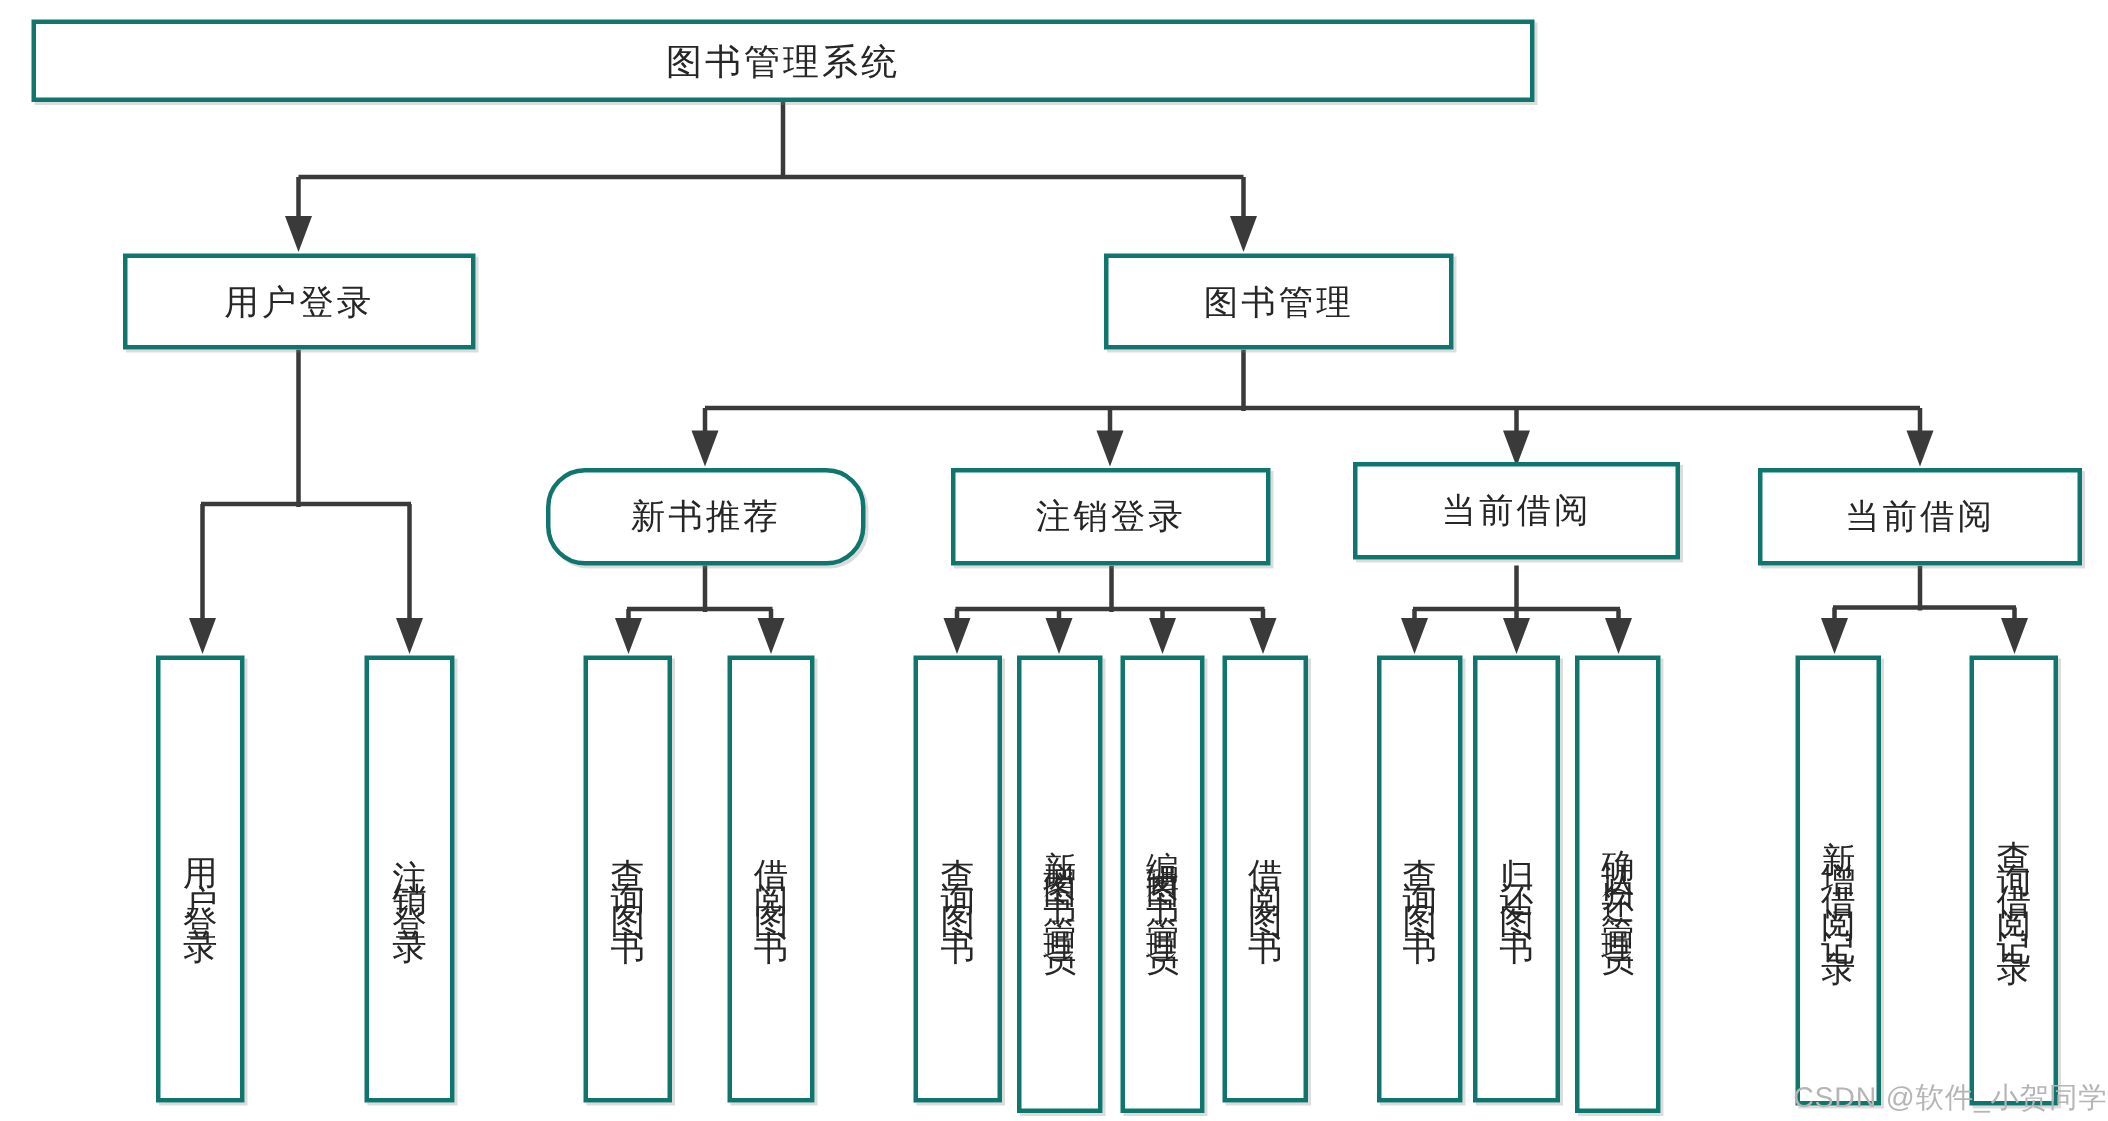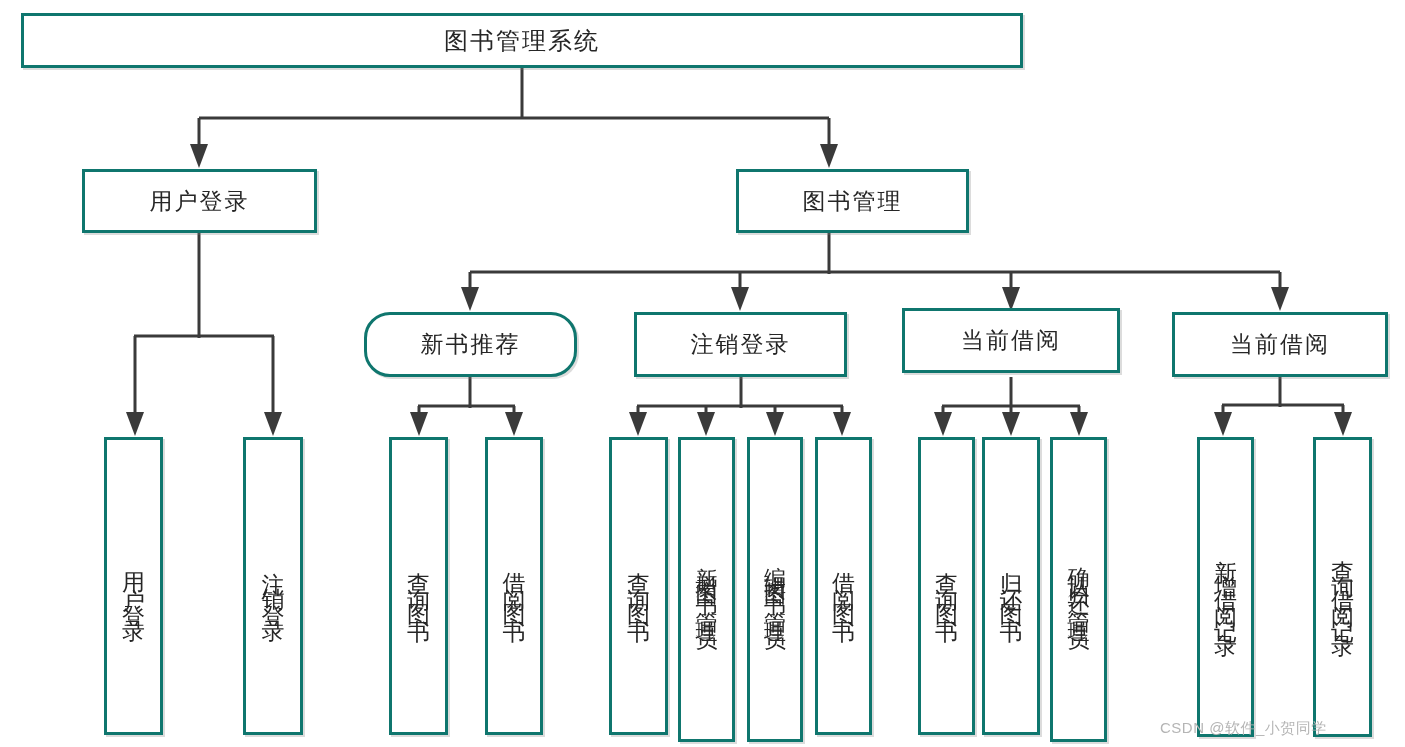--- a/index.html
+++ b/index.html
@@ -44,25 +44,26 @@
     letter-spacing: 9px;
   }
   .v-node.mid {
     letter-spacing: 15px;
   }
   .watermark {
     position: absolute;
     left: 1160px;
     top: 719px;
     width: 245px;
-    font-size: 15px;
+    font-size: 19px;
     color: #b5b5b5;
     white-space: nowrap;
     z-index: 6;
     letter-spacing: 0.5px;
+    text-align: right;
   }
 </style>
 </head>
 <body>
 
 <div class="canvas">
 
   <svg class="connectors" viewBox="0 0 1405 747" fill="none" xmlns="http://www.w3.org/2000/svg">
 
     <path d="M522 68 V118 M199 118 H829 M199 118 V150 M829 118 V150" stroke="#3a3a3a" stroke-width="3"></path>

